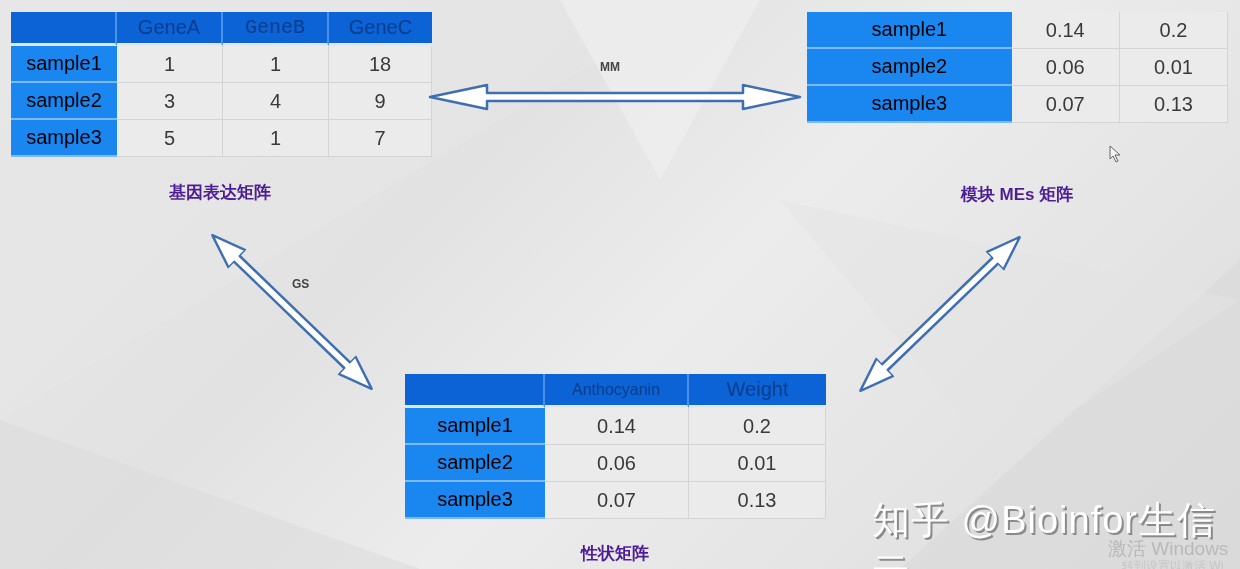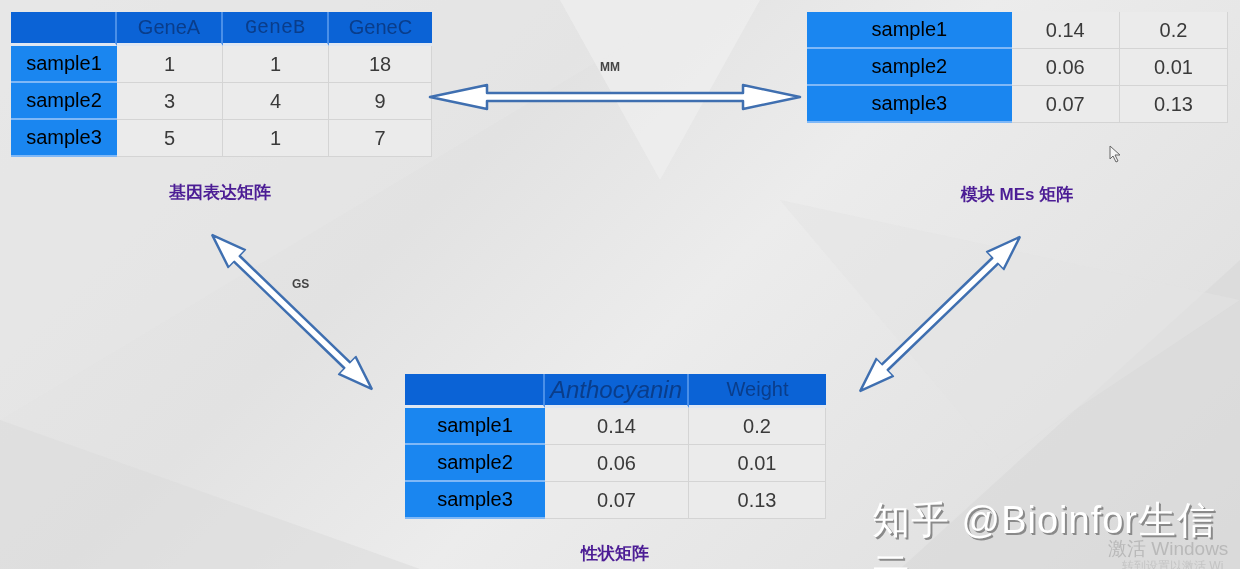--- a/index.html
+++ b/index.html
@@ -83,21 +83,21 @@
     <td class="cell">0.13</td>
   </tr>
 </tbody>
   </table>
 <div class="caption" style="left:917px; top:183px; width:200px;">模块 MEs 矩阵</div>
 
 <table class="matrix" style="left:405px; top:374px; width:421px;">
   <tbody>
       <tr style="height:34px;">
     <th class="hdr" style="width:138px;"></th>
-    <th class="hdr" style="width:142px; font-size:24px;font-style:italic;">Anthocyanin</th>
+    <th class="hdr" style="width:142px; font-size:16px;">Anthocyanin</th>
     <th class="hdr">Weight</th>
   </tr>
   <tr style="height:37px;">
     <td class="rowlbl">sample1</td>
     <td class="cell">0.14</td>
     <td class="cell">0.2</td>
   </tr>
   <tr style="height:37px;">
     <td class="rowlbl">sample2</td>
     <td class="cell">0.06</td>

